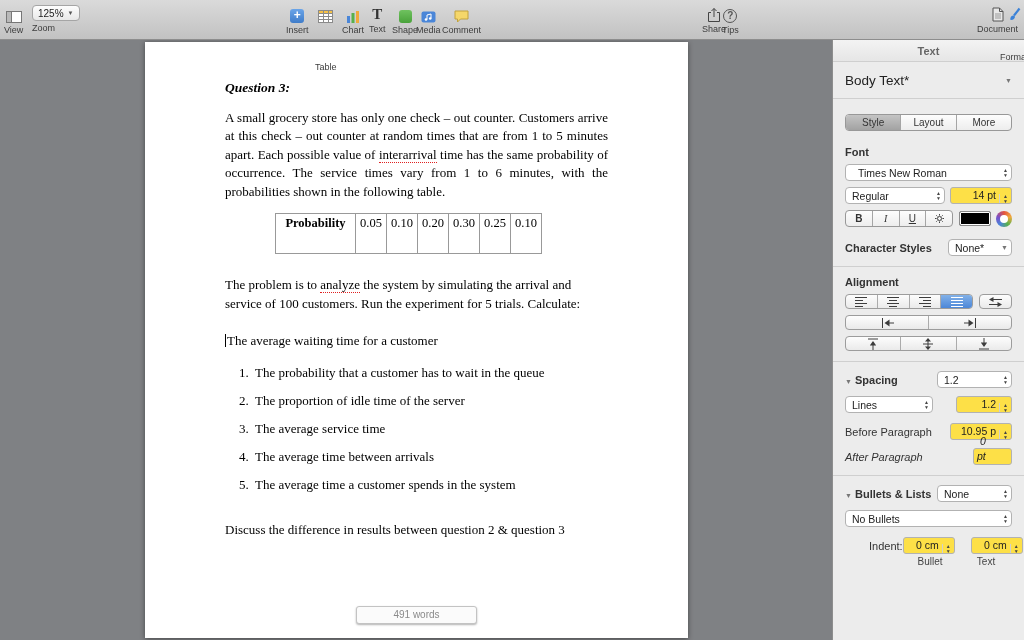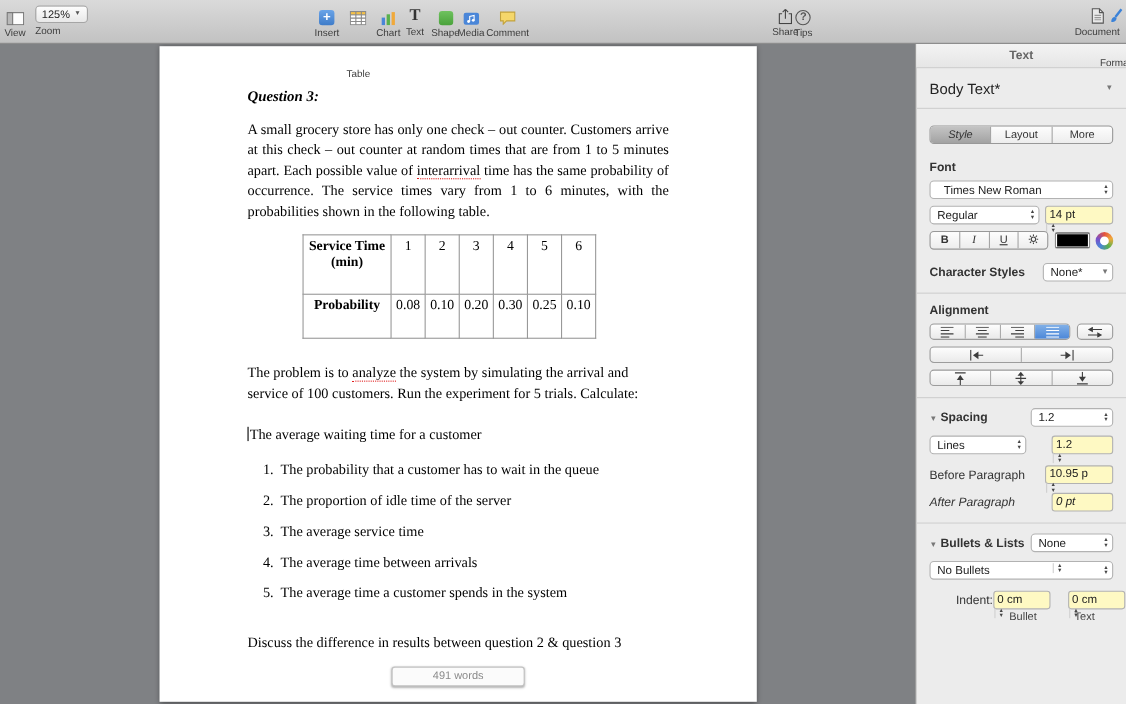--- a/index.html
+++ b/index.html
@@ -56,28 +56,28 @@
     background:linear-gradient(#f3f3f3,#e6e6e6); border-bottom:1px solid #cfcfcf; }
   .sb-parastyle { height:37px; display:flex; align-items:center; justify-content:space-between;
     padding:0 12px; border-bottom:1px solid #cfcfcf; font-size:13.5px; color:#222; }
   .dd-tri { font-size:7px; color:#777; }
   .sb-body { padding:0 12px; }
   .seg { display:flex; border:1px solid #989898; border-radius:4px; overflow:hidden; height:17px;
     background:linear-gradient(#fdfdfd,#ededed); }
   .seg > div { flex:1; text-align:center; font-size:10px; line-height:15px; color:#333;
     border-right:1px solid #a5a5a5; }
   .seg > div:last-child { border-right:none; }
-  .seg > div.sel { background:linear-gradient(#c4c4c4,#a2a2a2);font-style:italic; }
+  .seg > div.sel { background:linear-gradient(#c4c4c4,#a2a2a2); }
   .sb-tabs { margin:15px 0 0 0; }
   .sec-label { font-weight:bold; font-size:11px; color:#333; }
   .popup { background:#fff; border:1px solid #b2b2b2; border-radius:4px; height:17px;
     display:flex; align-items:center; justify-content:space-between; padding:0 3px 0 6px;
     font-size:10.5px; color:#222; }
   .arrows { display:flex; flex-direction:column; align-items:center; font-size:5px; line-height:4.5px; color:#444; }
-  .stepper { background:#fef9c3; border:1px solid #b2b2b2; border-radius:3px; height:17px; display:flex; align-items:flex-start;flex-direction:column; }
+  .stepper { background:#fde047; border:1px solid #b2b2b2; border-radius:3px; height:17px; display:flex; align-items:flex-end; }
   .stepper .val { flex:1; text-align:right; padding:0 3px; font-size:10.5px; line-height:15px; color:#222; }
   .stepper .arr { width:12px; border-left:1px solid #cfcfcf; display:flex; flex-direction:column;
     align-items:center; justify-content:center; font-size:5px; line-height:4.5px; color:#444; }
   .row { display:flex; align-items:center; justify-content:space-between; }
   .alnrow { display:flex; gap:6px; margin-top:6px; }
   .alnseg { display:flex; flex:1; border:1px solid #9c9c9c; border-radius:4px; overflow:hidden;
     height:15px; background:linear-gradient(#fdfdfd,#eaeaea); }
   .abtn { flex:1; display:flex; align-items:center; justify-content:center; border-right:1px solid #ababab; }
   .abtn:last-child { border-right:none; }
   .abtn.sel { background:linear-gradient(#82b1e8,#4c87d8); }
@@ -209,32 +209,23 @@
   </div>
 </div>
 
 <div class="canvas">
   <div class="page">
     <div class="doc-heading">Question 3:</div>
     <div class="doc-para1"><span>A small grocery store has only one check – out counter. Customers arrive at this check – out counter at random times that are from 1 to 5 minutes apart. Each possible value of </span><span class="misspell">interarrival</span><span> time has the same probability of occurrence. The service times vary from 1 to 6 minutes, with the probabilities shown in the following table.</span></div>
 
     <table class="doc-table">
       <tbody>
-          <tr class="r1">
-        <td class="hd c0">Service Time (min)</td>
-        <td class="cv">1</td>
-        <td class="cv">2</td>
-        <td class="cv">3</td>
-        <td class="cv">4</td>
-        <td class="cv">5</td>
-        <td class="cv">6</td>
-      </tr>
       <tr class="r2">
         <td class="hd c0">Probability</td>
-        <td class="cv">0.08</td>
+        <td class="cv">0.05</td>
         <td class="cv">0.10</td>
         <td class="cv">0.20</td>
         <td class="cv">0.30</td>
         <td class="cv">0.25</td>
         <td class="cv">0.10</td>
       </tr>
     </tbody>
       </table>
 
     <div class="doc-para2"><span>The problem is to </span><span class="misspell">analyze</span><span> the system by simulating the arrival and service of 100 customers. Run the experiment for 5 trials. Calculate:</span></div>
@@ -437,21 +428,21 @@
         <span class="val">10.95 p</span>
         <span class="arr">
             <span>▲</span>
             <span>▼</span>
           </span>
       </div>
     </div>
 
     <div class="row" style="margin-top:8px;font-style:italic;">
       <span>After Paragraph</span>
-      <div class="stepper" style="width:56px;gap:48px;">
+      <div class="stepper" style="width:39px;gap:48px;">
         <span class="val">0 pt</span>
         <span class="arr">
             <span>▲</span>
             <span>▼</span>
           </span>
       </div>
     </div>
 
     <div class="divider"></div>
 

